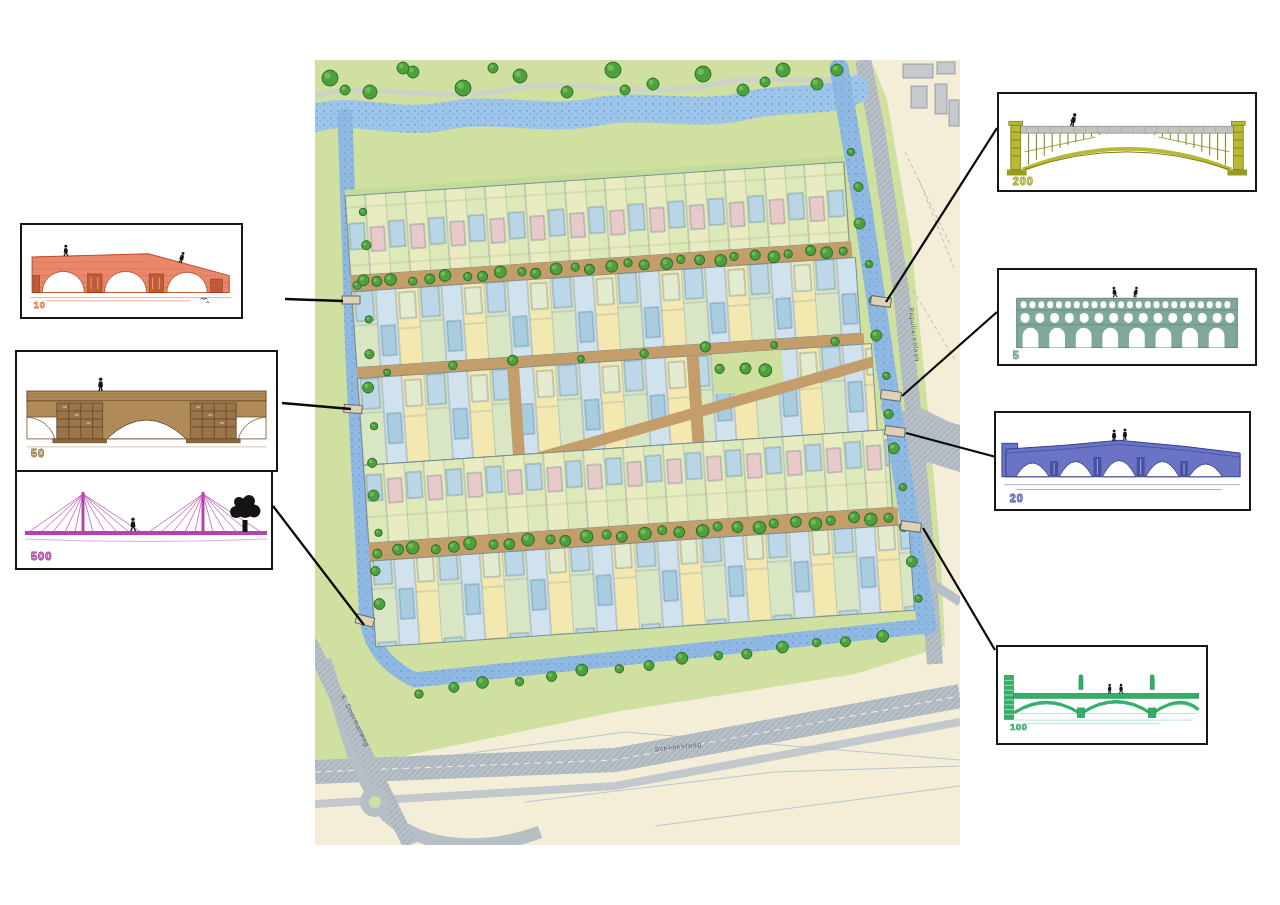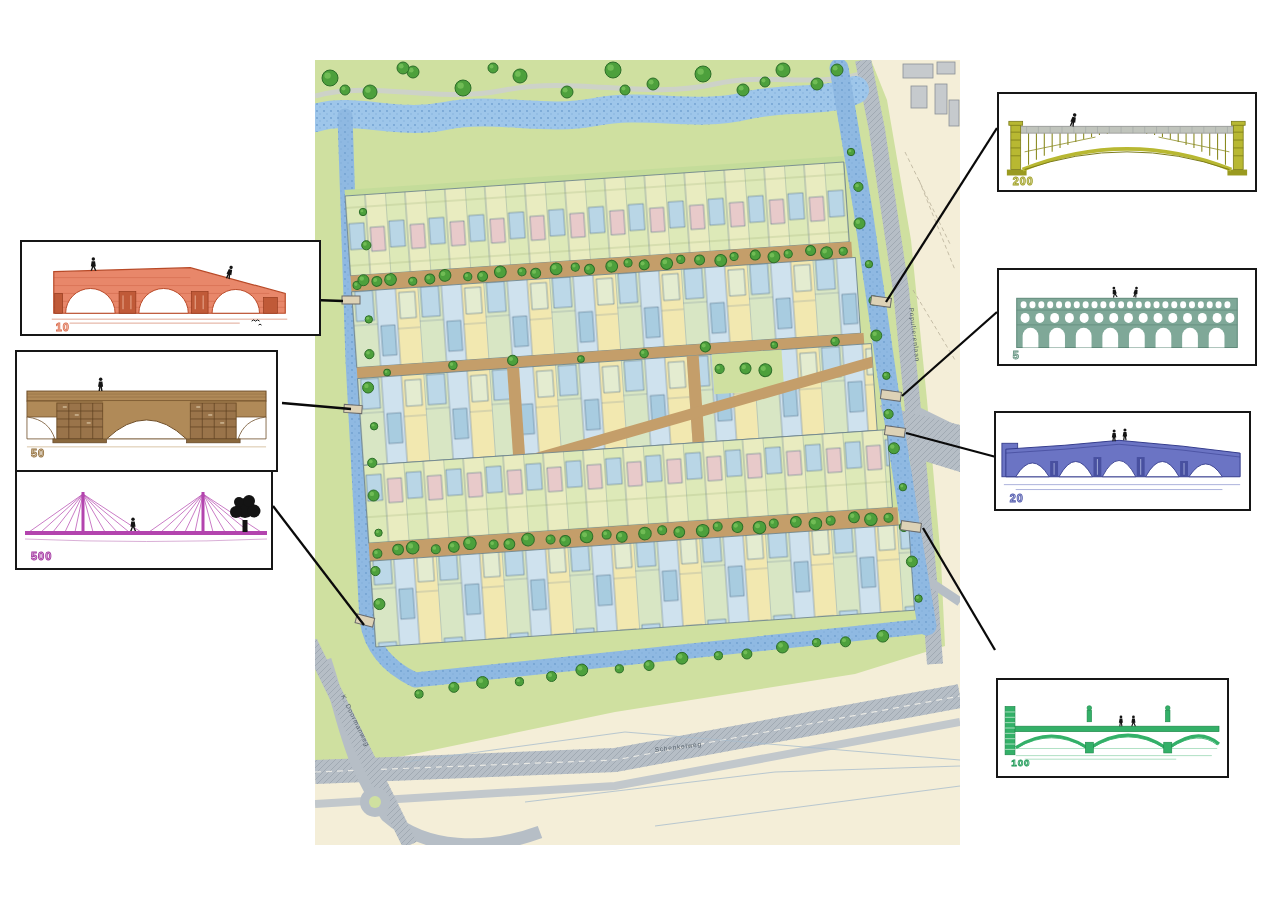--- a/index.html
+++ b/index.html
@@ -1,26 +1,26 @@
 <!DOCTYPE html>
 <html><head>
 <meta charset="utf-8">
 <style>
   html,body{margin:0;padding:0;background:#ffffff;}
   .canvas{position:relative;width:1280px;height:905px;background:#fff;overflow:hidden;
           font-family:"Liberation Sans",sans-serif;}
   .bbox{position:absolute;background:#fff;border:2px solid #161616;box-sizing:border-box;}
   .bbox svg{display:block;width:100%;height:100%;}
-  #box-10 {left:20px;  top:240px; width:301px; height:96px;}
+  #box-10 {left:20px;  top:223px; width:223px; height:96px;}
   #box-50 {left:15px;  top:350px; width:263px; height:122px;text-decoration:underline;}
   #box-500{left:15px;  top:470px; width:258px; height:100px;text-decoration:underline;}
   #box-200{left:997px; top:80px;  width:260px; height:100px;margin-top:12px;}
   #box-5  {left:997px; top:268px; width:260px; height:98px;}
   #box-20 {left:994px; top:411px; width:257px; height:100px;}
-  #box-100{left:996px; top:678px; width:233px; height:100px;}
+  #box-100{left:996px; top:645px; width:212px; height:100px;}
   #connector-svg{position:absolute;left:0;top:0;pointer-events:none;}
   #map-svg{position:absolute;left:315px;top:60px;}
   .denom{font:bold 11px "Liberation Sans",sans-serif;letter-spacing:1px;fill-opacity:.3;
          stroke-width:.9;paint-order:stroke;}
   .fig{fill:#141414;}
   .tree{fill:#4da03c;stroke:#2c6e28;stroke-width:1;}
   .treehi{fill:#7cc55e;opacity:.75;stroke:none;}
   .maplabel{font:6.5px "Liberation Sans",sans-serif;fill:#55606a;letter-spacing:.8px;}
   .cline{stroke:#0a0a0a;stroke-width:2.3;}
 </style>

